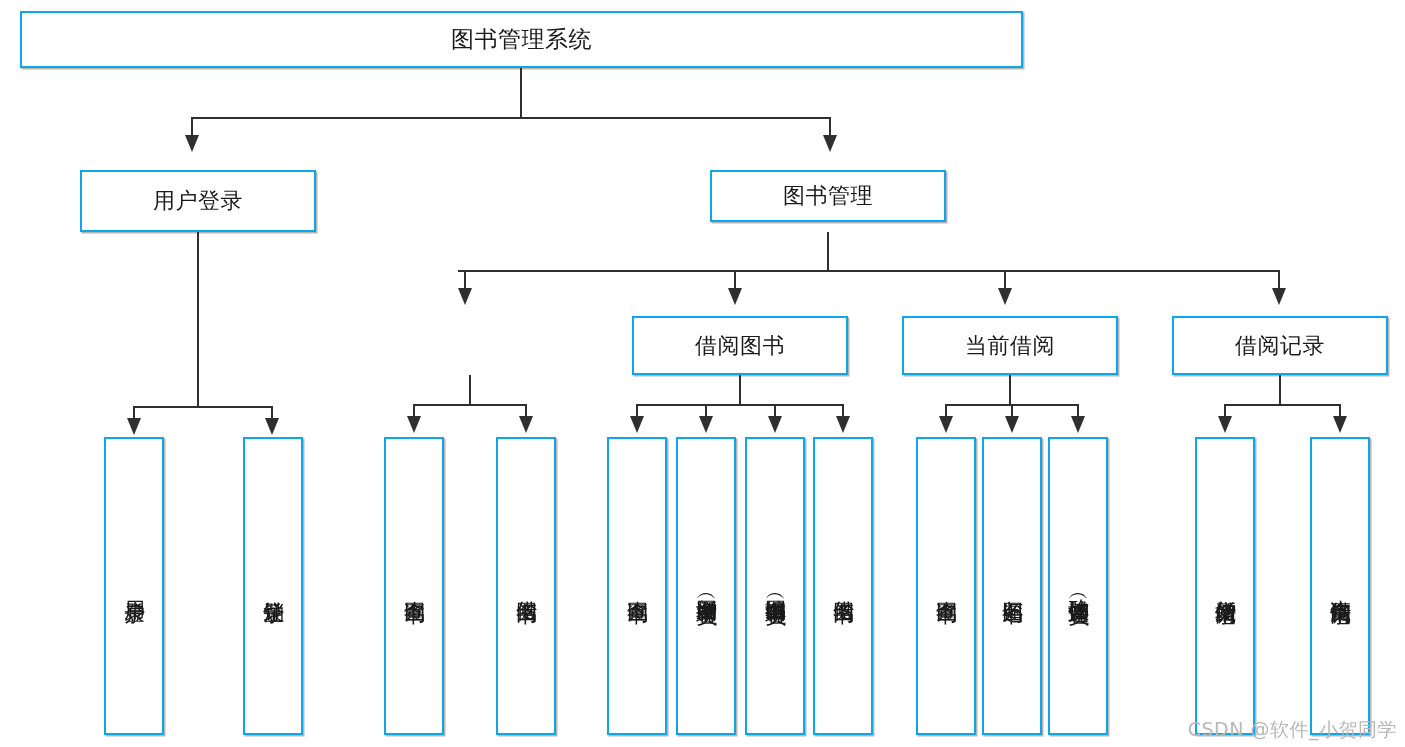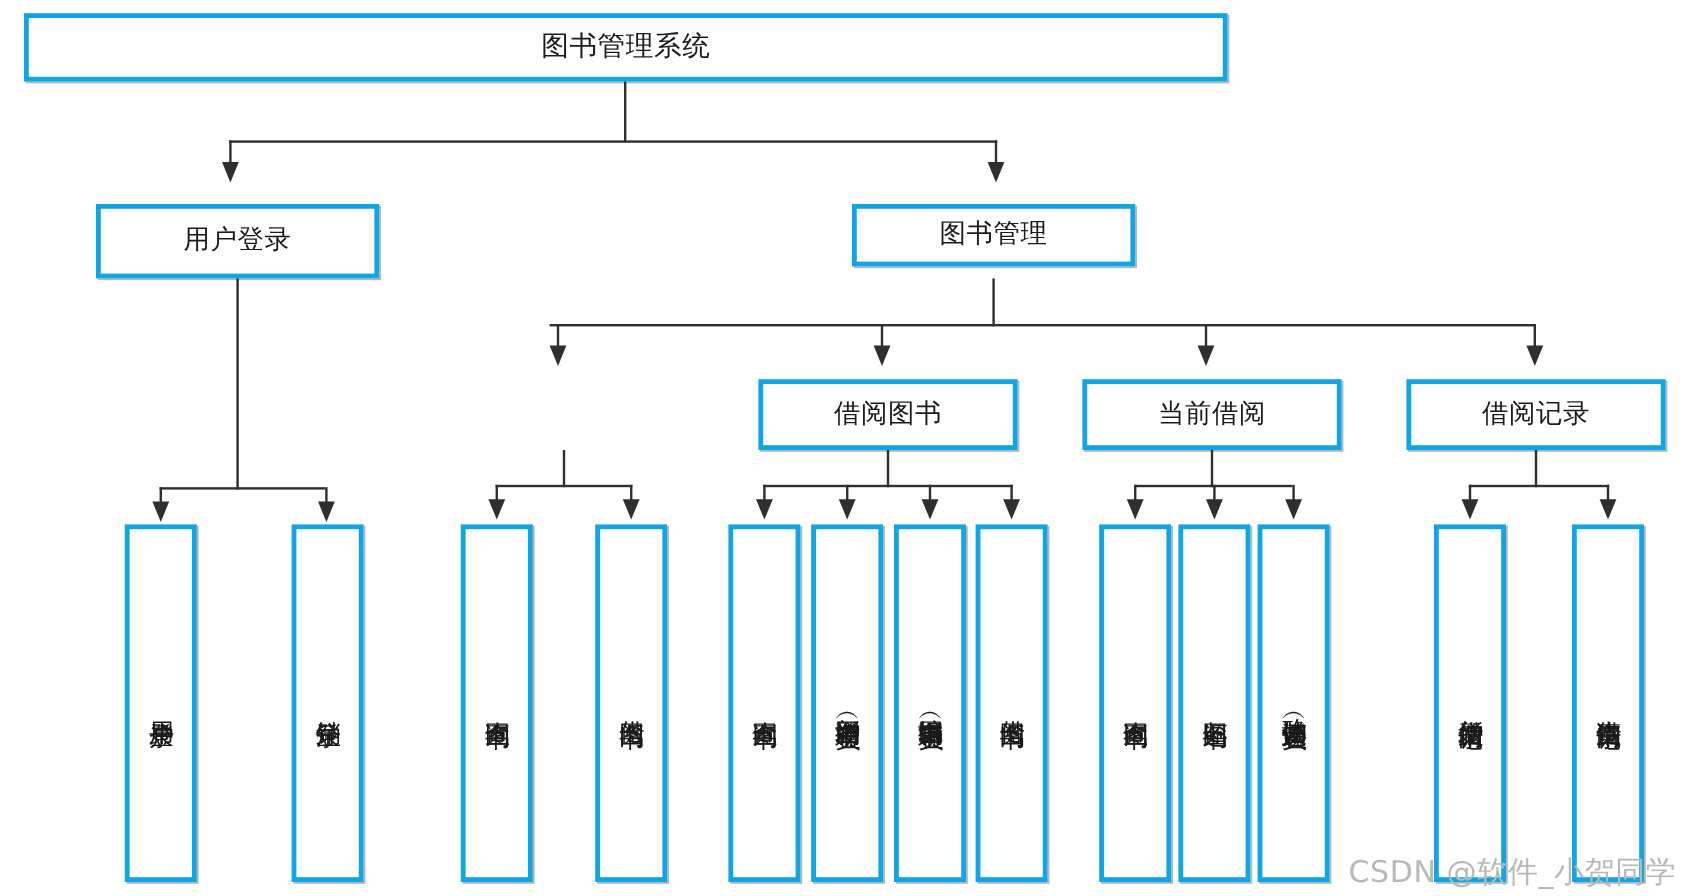--- a/index.html
+++ b/index.html
@@ -16,21 +16,21 @@
     width: 1405px;
     height: 747px;
     background: #ffffff;
     overflow: hidden;
   }
   
   .box {
     position: absolute;
     box-sizing: border-box;
     background: #ffffff;
-    border: 4px solid #0ea5e9;
+    border: 2px solid #0ea5e9;
     display: flex;
     align-items: center;
     justify-content: center;
     color: #111111;
     box-shadow: 1.5px 1.5px 0 0 rgba(120,120,120,0.55);
   }
   .box .lbl {
     display: block;
     text-align: center;
     line-height: 1.08;
@@ -71,21 +71,21 @@
     height: 0;
     border-left: 7px solid transparent;
     border-right: 7px solid transparent;
     border-top: 17px solid #2f2f2f;
   }
   
   #watermark {
     position: absolute;
     right: 8px;
     bottom: 4px;
-    font-size: 25px;
+    font-size: 19px;
     color: #b8b8b8;
     letter-spacing: 0.5px;
     white-space: nowrap;
     pointer-events: none;
   }
 </style>
 </head>
 <body>
 
 <div id="canvas">

